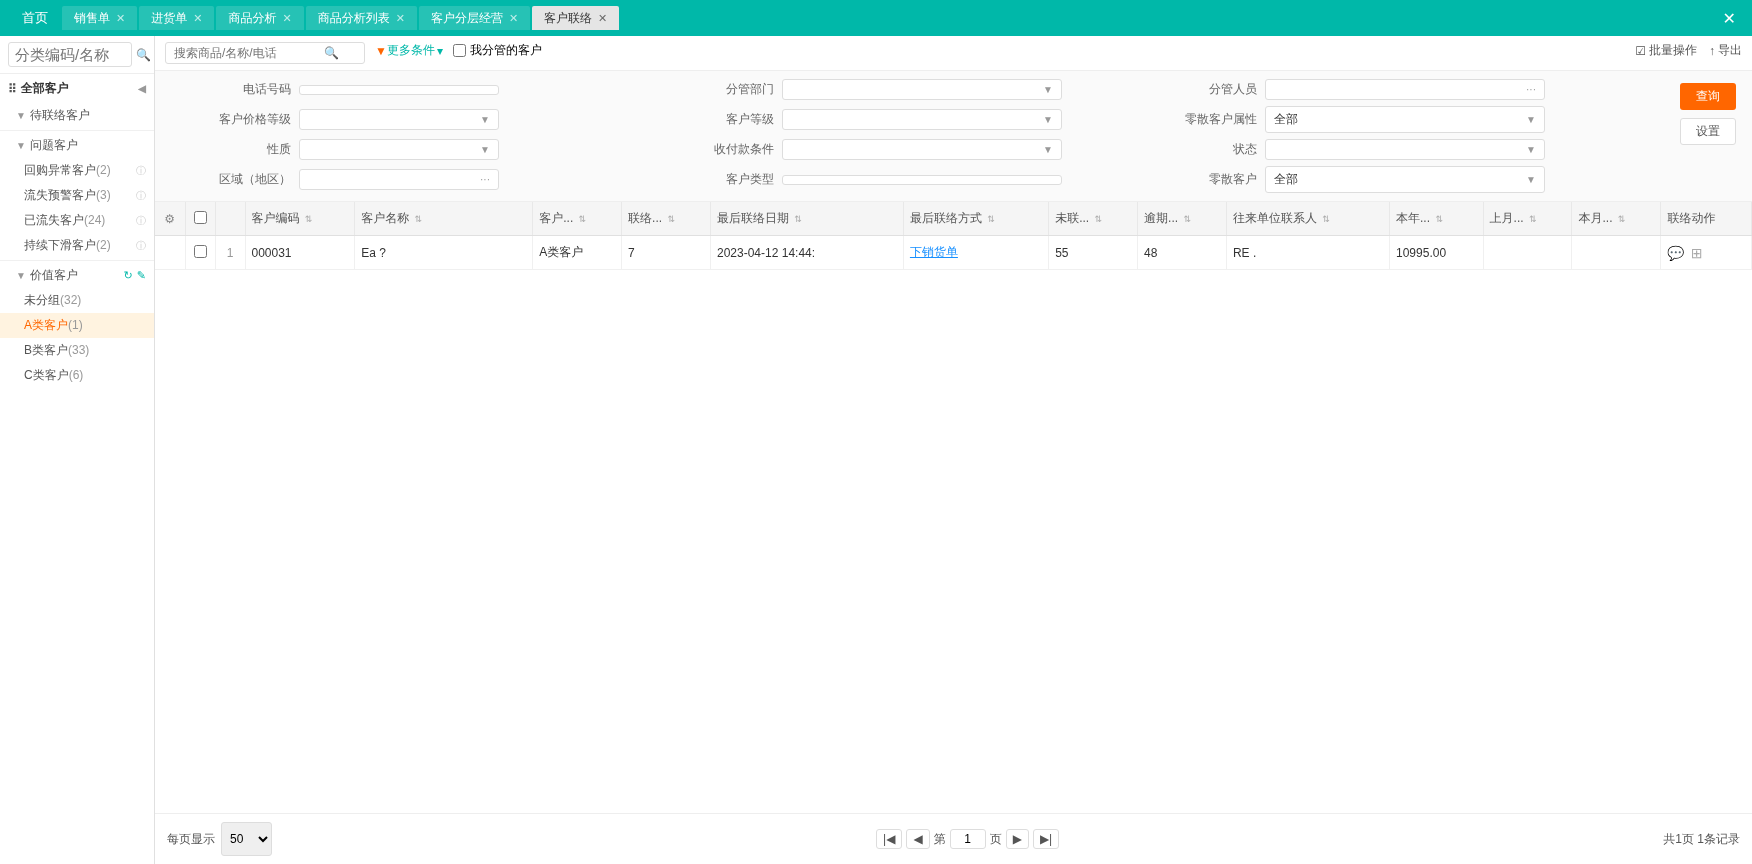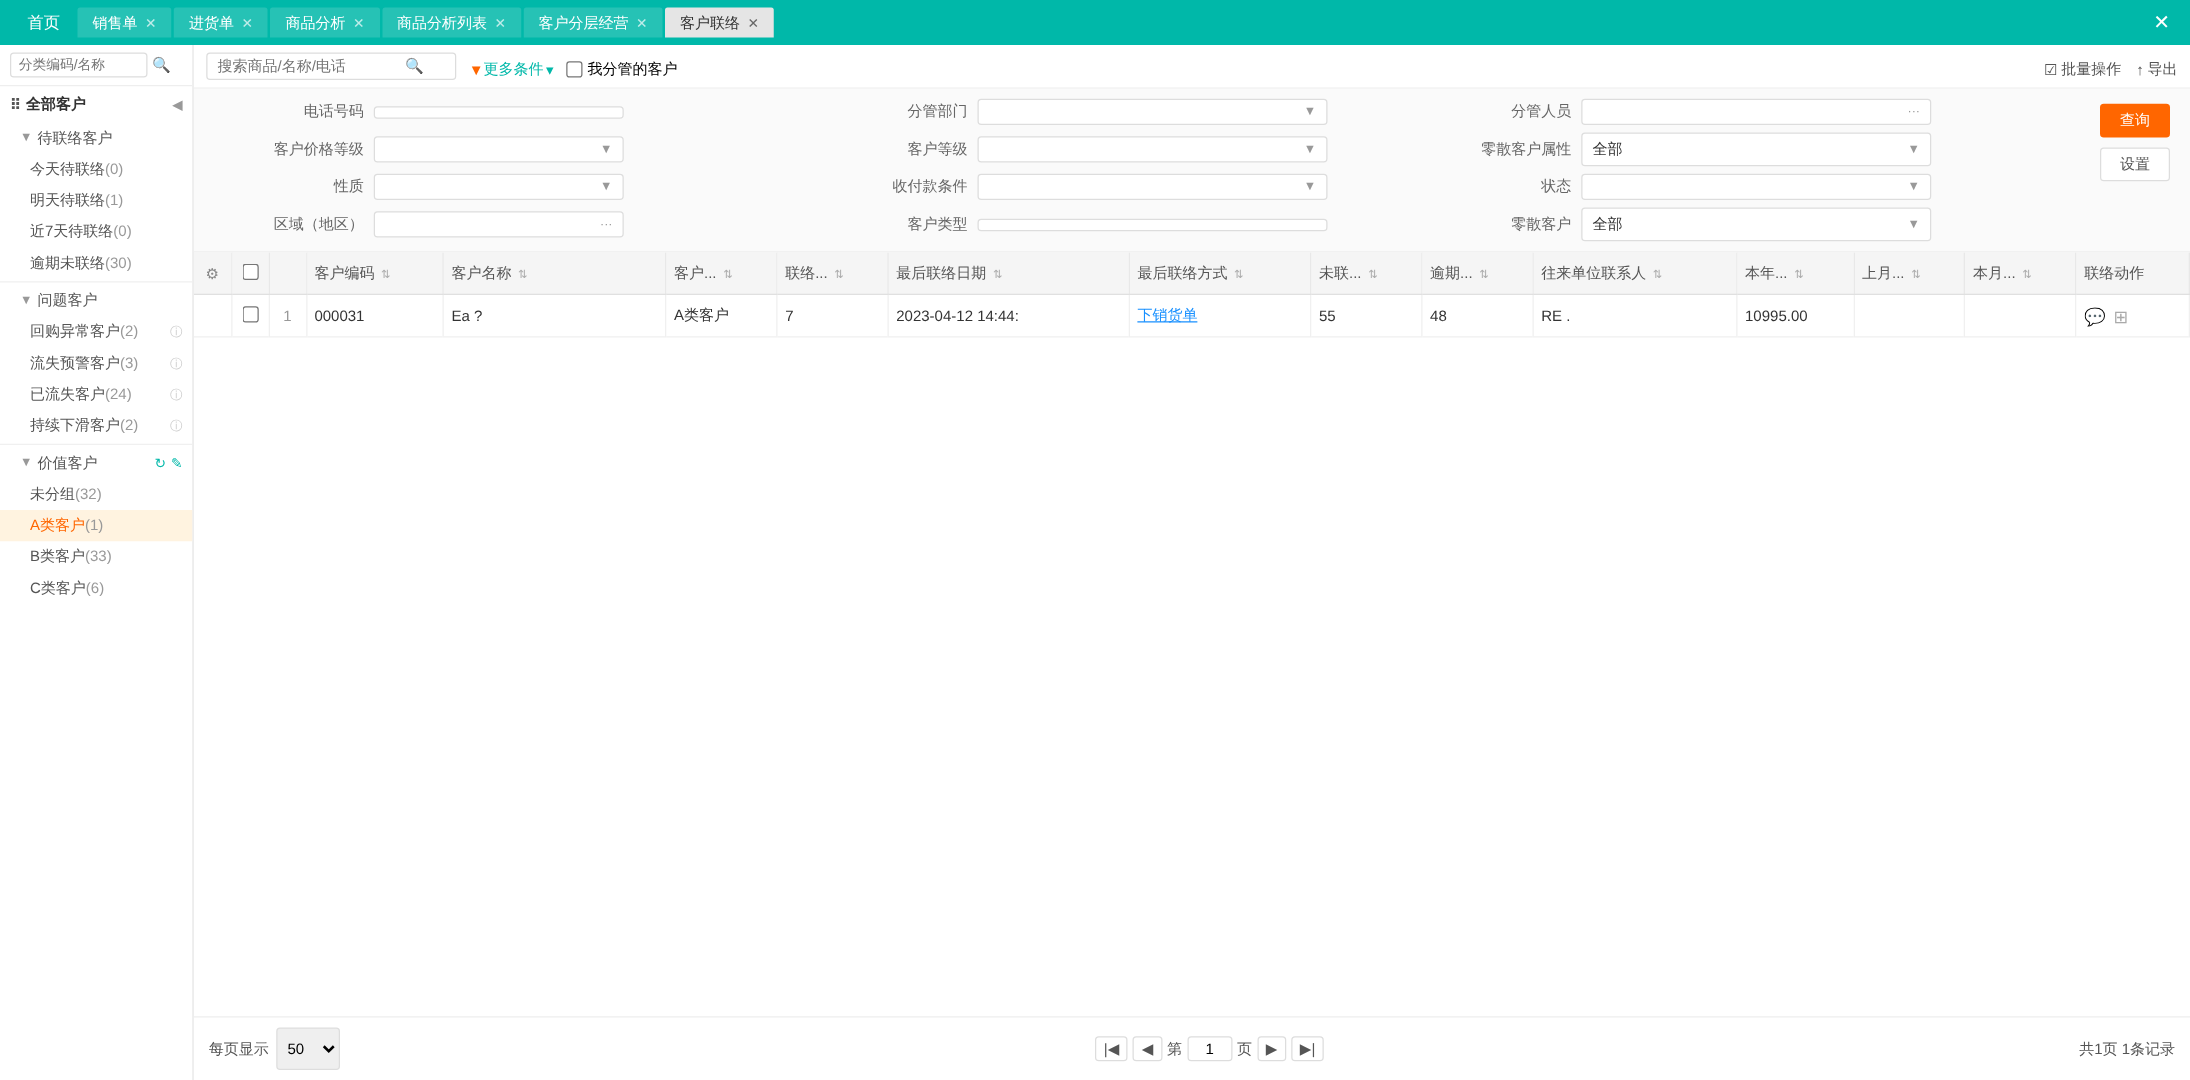--- a/index.html
+++ b/index.html
@@ -43,21 +43,21 @@
       width: 155px; background: white; border-right: 1px solid #e0e0e0;
       display: flex; flex-direction: column; overflow-y: auto;
       flex-shrink: 0;
     }
     .sidebar-search {
       display: flex; align-items: center; padding: 6px 8px;
       border-bottom: 1px solid #eee;
     }
     .sidebar-search input {
       border: 1px solid #ddd; border-radius: 3px; padding: 3px 6px;
-      width: 110px; font-size: 11px; color: #999;
+      width: 124px; font-size: 15px; color: #999;
     }
     .sidebar-search .search-icon {
       margin-left: 4px; color: #00b8a9; cursor: pointer;
     }
     .sidebar-section-header {
       display: flex; align-items: center; justify-content: space-between;
       padding: 6px 8px; font-weight: bold; font-size: 12px; color: #333;
       cursor: pointer;
     }
     .sidebar-section-header .collapse-icon { color: #999; font-size: 10px; }
@@ -75,21 +75,21 @@
     .sidebar-item .info-icon { color: #ccc; font-size: 10px; margin-left: 2px; }
 
     
     .content-area {
       flex: 1; display: flex; flex-direction: column; overflow: hidden;
       background: white;
     }
 
     
     .filter-bar {
-      display: flex; align-items: flex-end; padding: 6px 10px;
+      display: flex; align-items: flex-start; padding: 6px 10px;
       border-bottom: 1px solid #eee; background: white; flex-shrink: 0;
     }
     .filter-bar .search-box {
       display: flex; align-items: center;
       border: 1px solid #ddd; border-radius: 3px; padding: 3px 8px;
       width: 200px;
     }
     .filter-bar .search-box input {
       border: none; outline: none; font-size: 12px; color: #999; width: 150px;
     }
@@ -242,34 +242,20 @@
         <span style="color:#555;">⠿</span>
         <span>全部客户</span>
       </span>
       <span class="collapse-icon">◀</span>
     </div>
 
     <div class="sidebar-group-label">
       <span class="arrow">▼</span>
       <span>待联络客户</span>
     </div>
-    <div id="pending-items">
-        <div class="sidebar-item">
-          <span>今天待联络<span class="count">(0)</span></span>
-        </div>
-        <div class="sidebar-item">
-          <span>明天待联络<span class="count">(1)</span></span>
-        </div>
-        <div class="sidebar-item">
-          <span>近7天待联络<span class="count">(0)</span></span>
-        </div>
-        <div class="sidebar-item">
-          <span>逾期未联络<span class="count">(30)</span></span>
-        </div>
-      </div>
 
     <div class="sidebar-divider"></div>
 
     <div class="sidebar-group-label">
       <span class="arrow">▼</span>
       <span>问题客户</span>
     </div>
     <div id="problem-items">
         <div class="sidebar-item">
           <span>回购异常客户<span class="count">(2)</span></span>

